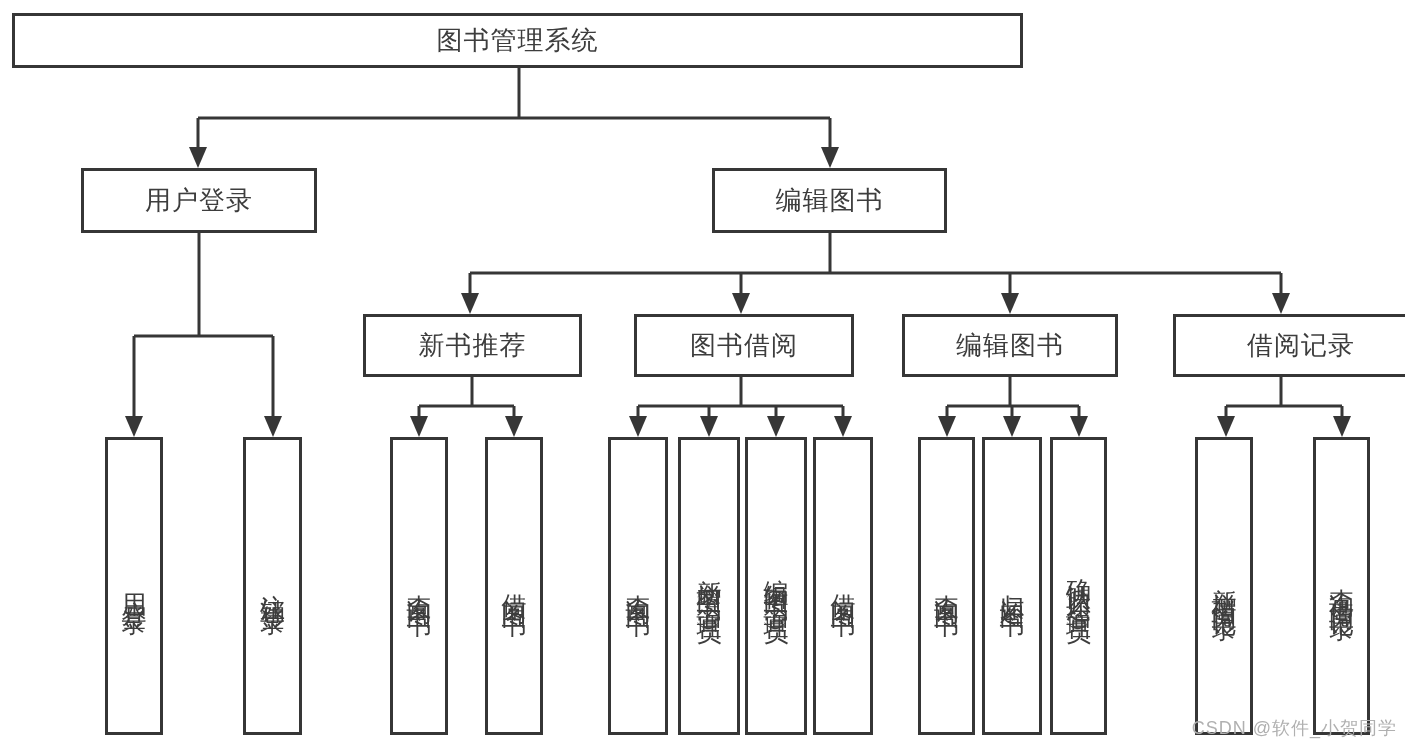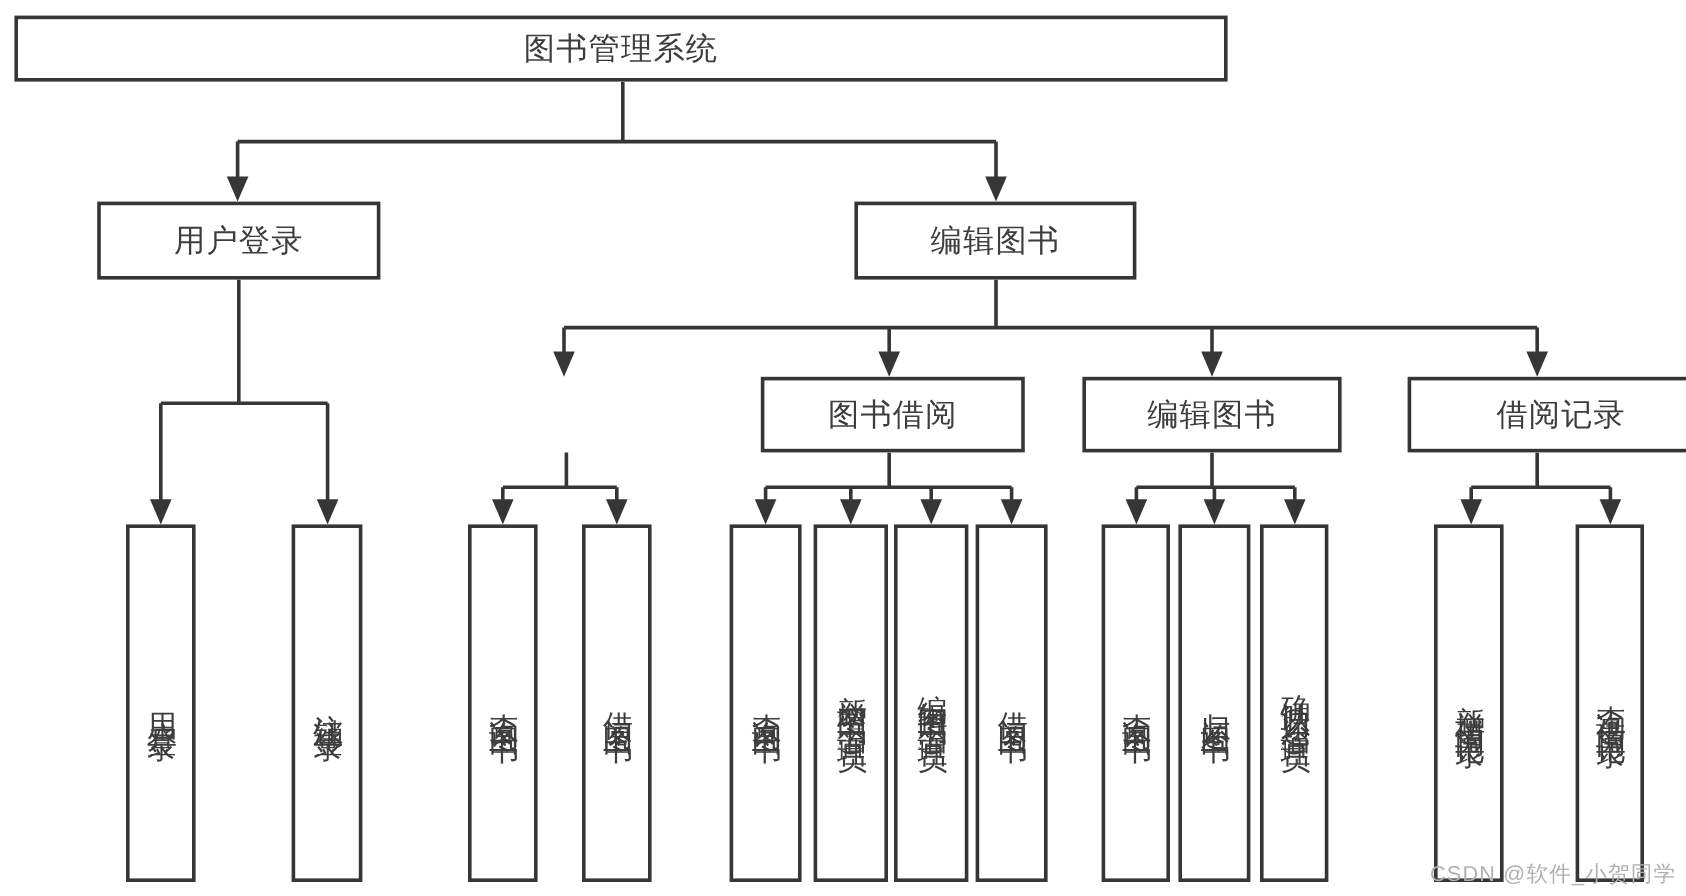--- a/index.html
+++ b/index.html
@@ -105,20 +105,23 @@
     <span>图书管理系统</span>
   </div>
 
   <div class="box h" style="left:81px;top:168px;width:236px;height:65px">
     <span>用户登录</span>
   </div>
   <div class="box h" style="left:712px;top:168px;width:235px;height:65px">
     <span>编辑图书</span>
   </div>
 
+  <div class="box h" style="left:363px;top:314px;width:219px;height:63px">
+    <span>新书推荐</span>
+  </div>
   <div class="box h" style="left:634px;top:314px;width:220px;height:63px">
     <span>图书借阅</span>
   </div>
   <div class="box h" style="left:902px;top:314px;width:216px;height:63px">
     <span>编辑图书</span>
   </div>
   <div class="box h" style="left:1173px;top:314px;width:256px;height:63px">
     <span>借阅记录</span>
   </div>
 

